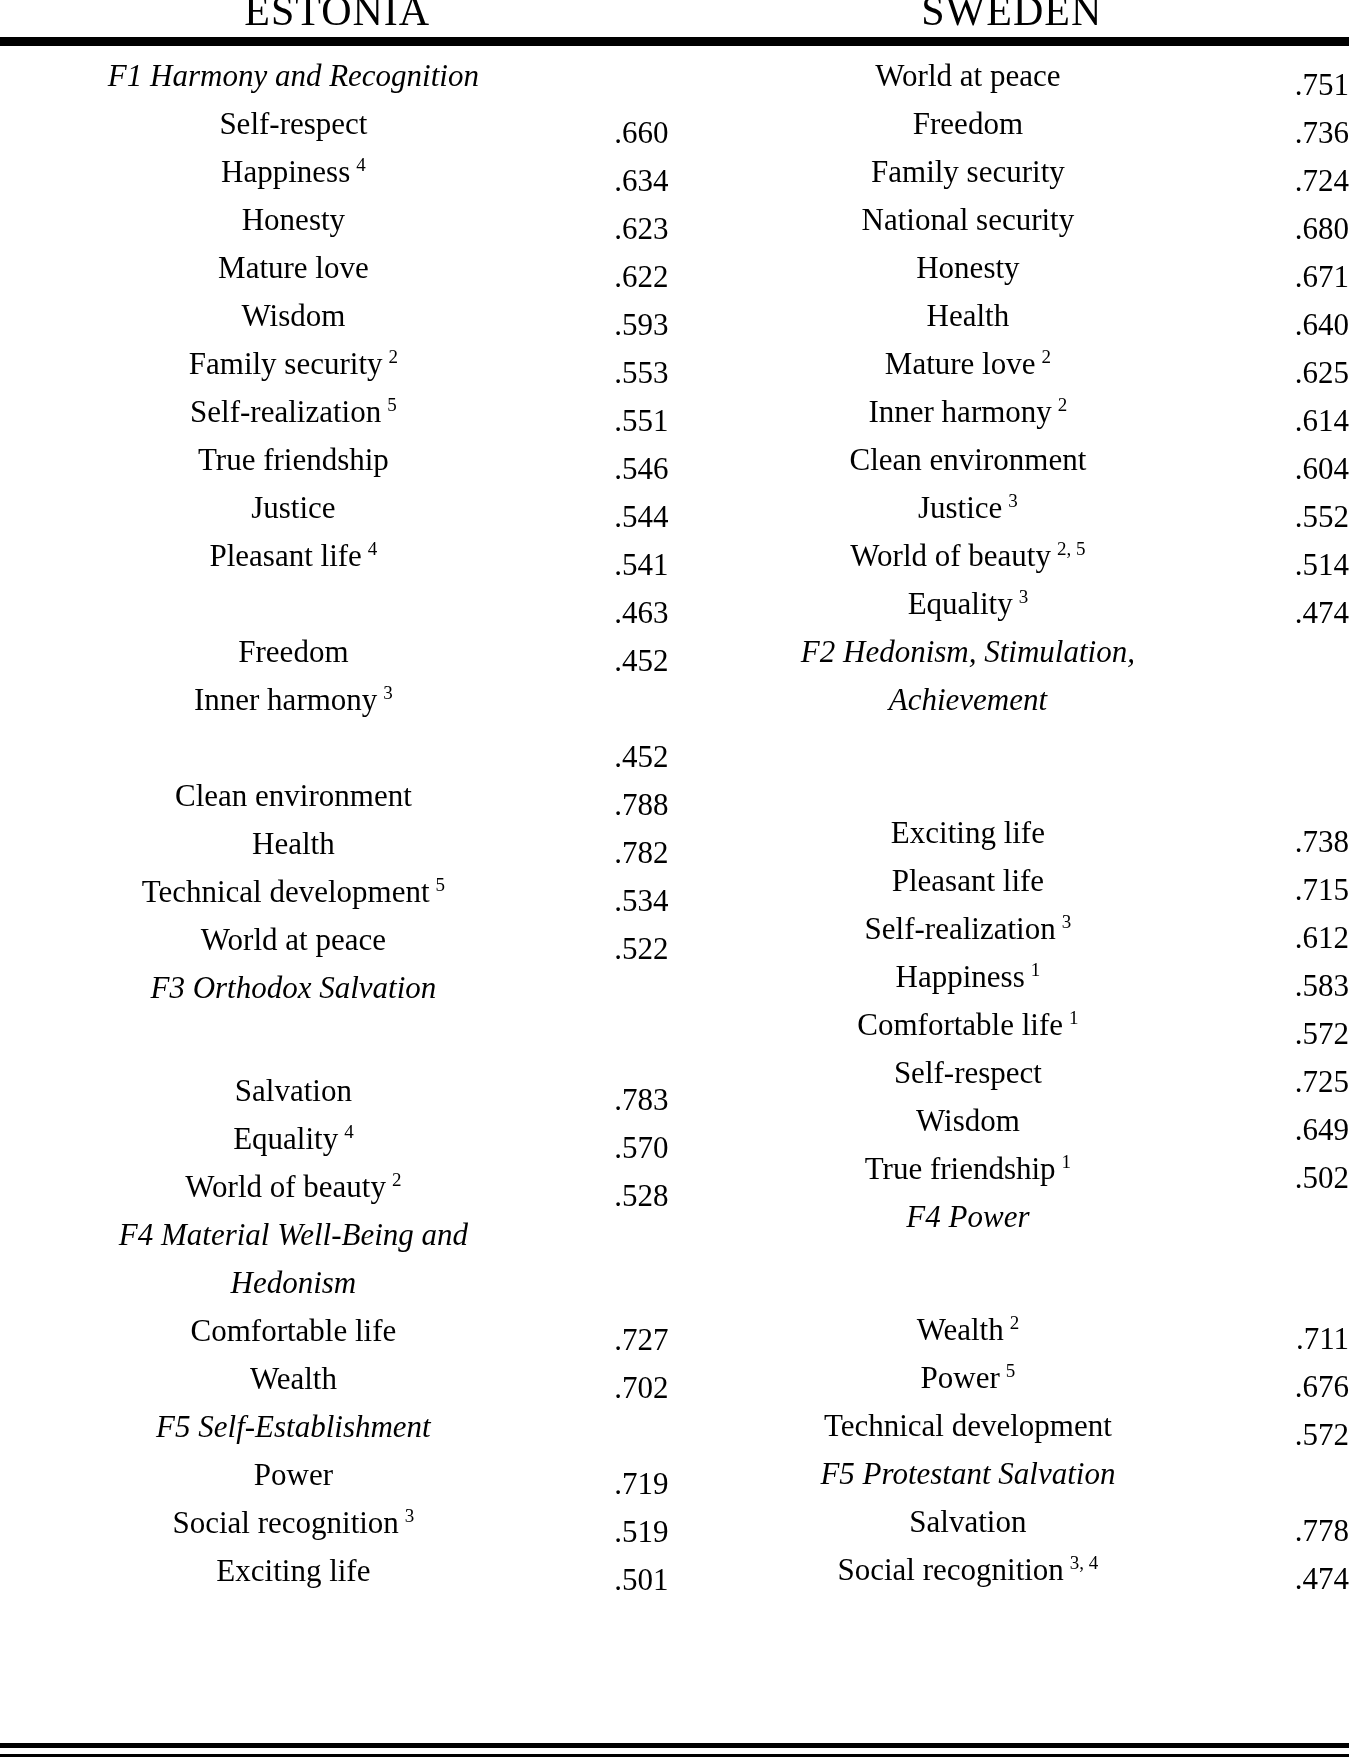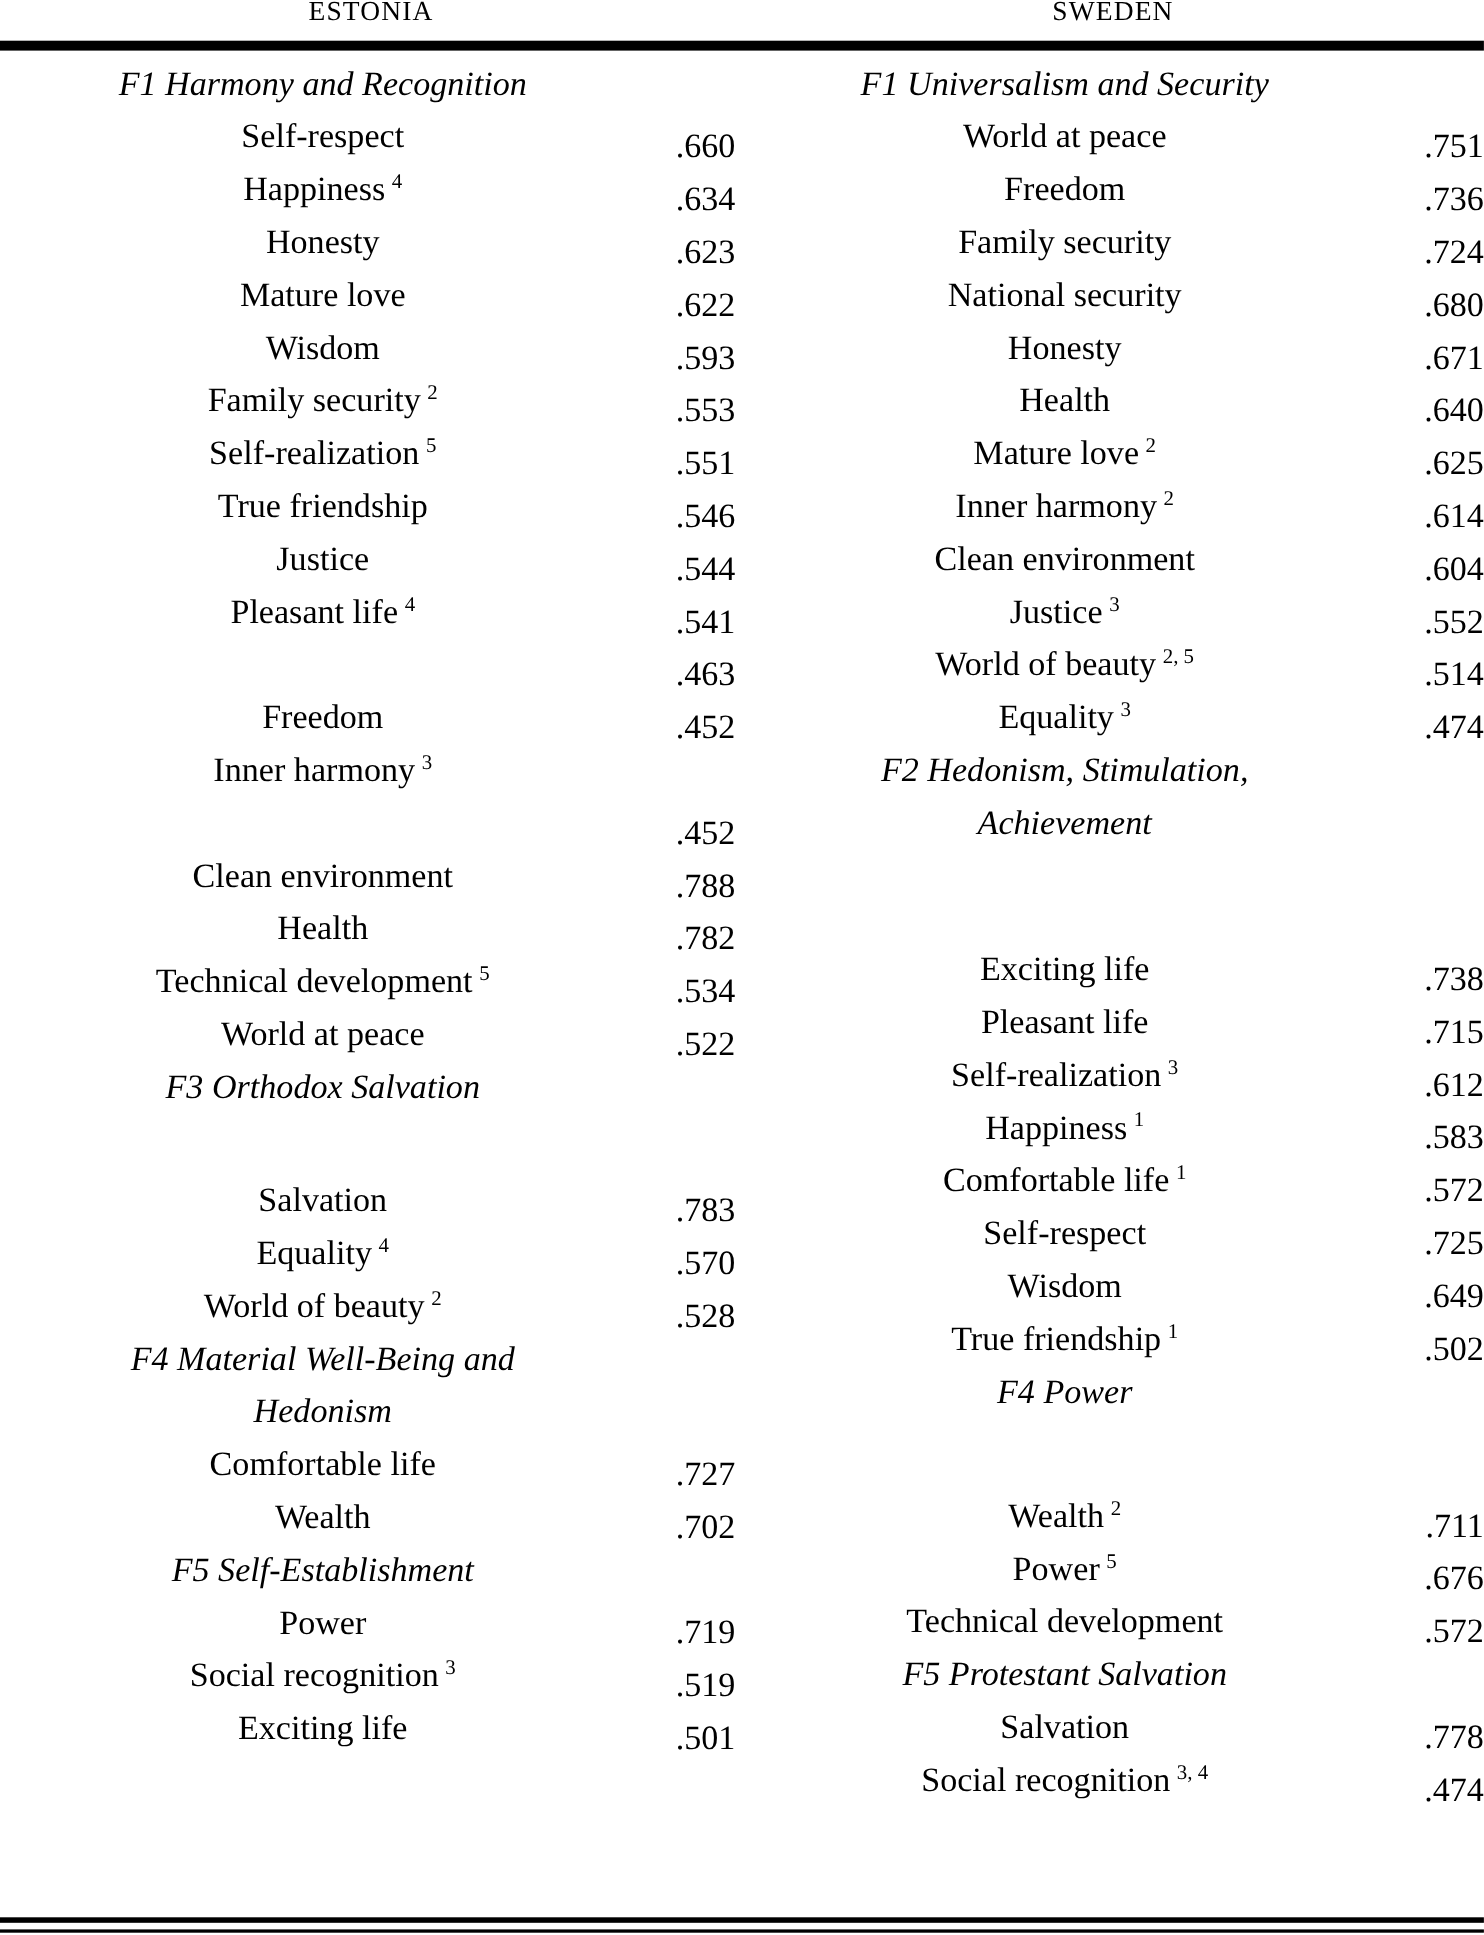--- a/index.html
+++ b/index.html
@@ -18,21 +18,21 @@
   }
   
   .hdr-row {
     display: flex;
     height: 34px;
     overflow: hidden;
   }
   .hdr {
     width: 50%;
     text-align: center;
-    font-size: 25px;
+    font-size: 42px;
     letter-spacing: 1px;
     line-height: 40px;
     overflow: hidden;
   }
   .hdr span { display: block; margin-top: -9px; }
   .rule-top {
     height: 9px;
     background: #000;
     margin-top: 3px;
   }
@@ -217,21 +217,20 @@
           <div class="lbl">Social recognition<sup class="fnote">3</sup></div>
           <div class="val">.519</div>
         </div>
         <div class="row">
           <div class="lbl">Exciting life</div>
           <div class="val">.501</div>
         </div>
       </div>
     <div class="col col-swe">
         <div class="row heading">
-          <div class="lbl">F1 Universalism and Security</div>
           <div class="val"></div>
         </div>
         <div class="row">
           <div class="lbl">World at peace</div>
           <div class="val">.751</div>
         </div>
         <div class="row">
           <div class="lbl">Freedom</div>
           <div class="val">.736</div>
         </div>

